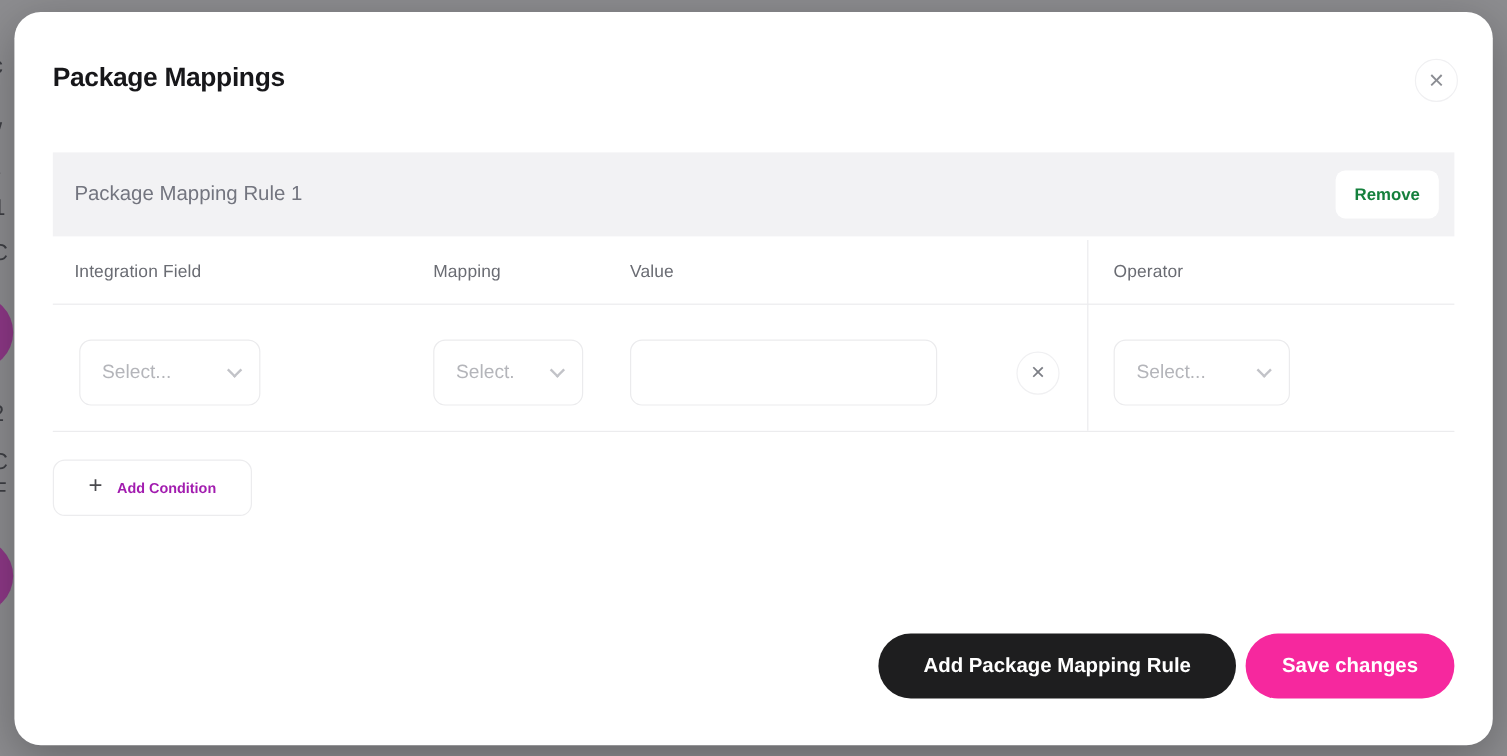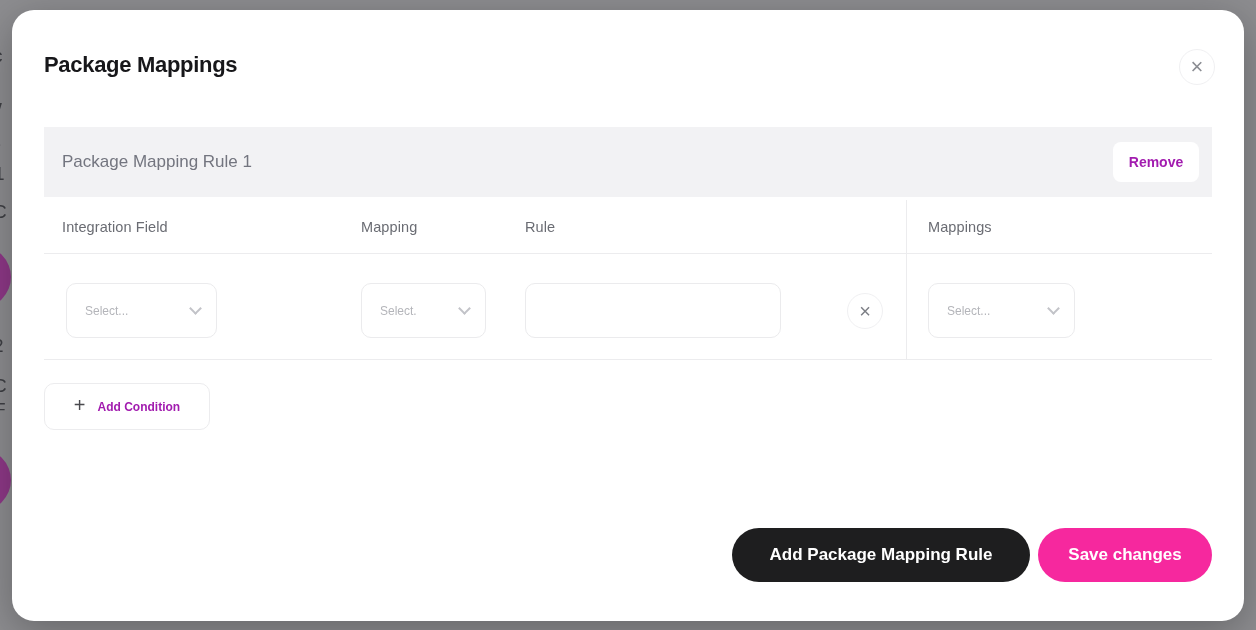--- a/index.html
+++ b/index.html
@@ -75,21 +75,21 @@
   .remove-btn {
     position:absolute;
     right:13px; top:15px;
     width:86px; height:40px;
     background:#ffffff;
     border:none;
     border-radius:8px;
     font-family:"Liberation Sans", sans-serif;
     font-size:14px;
     font-weight:bold;
-    color:#a21caf;
+    color:#15803d;
     cursor:pointer;
   }
 
   
   .col-header {
     position:absolute;
     top:209px;
     font-size:14.5px;
     font-weight:normal;
     color:#6a6c73;
@@ -115,21 +115,21 @@
     position:absolute;
     top:273px;
     height:55px;
     background:#fff;
     border:1.5px solid #ebebed;
     border-radius:10px;
     display:flex;
     align-items:center;
     justify-content:space-between;
     padding:0 16px 0 18px;
-    font-size:12px;
+    font-size:16px;
     color:#b4b5ba;
     cursor:pointer;
   }
   .chev {
     width:9px; height:9px;
     border-right:2px solid #c2c3c8;
     border-bottom:2px solid #c2c3c8;
     transform:rotate(45deg);
     margin-top:-5px;
     flex:none;
@@ -233,22 +233,22 @@
     <span>×</span>
   </button>
 
   <div class="rule-band">
     <span class="rule-title">Package Mapping Rule 1</span>
     <button class="remove-btn">Remove</button>
   </div>
 
   <span class="col-header" style="left:50px">Integration Field</span>
   <span class="col-header" style="left:349px">Mapping</span>
-  <span class="col-header" style="left:513px">Rule</span>
-  <span class="col-header" style="left:916px">Mappings</span>
+  <span class="col-header" style="left:513px">Value</span>
+  <span class="col-header" style="left:916px">Operator</span>
 
   <div class="hline" style="top:243px"></div>
   <div class="vline"></div>
 
   <div class="select-box" style="left:54px; width:151px">
     <span>Select...</span>
     <span class="chev"></span>
   </div>
 
   <div class="select-box" style="left:349px; width:125px">

